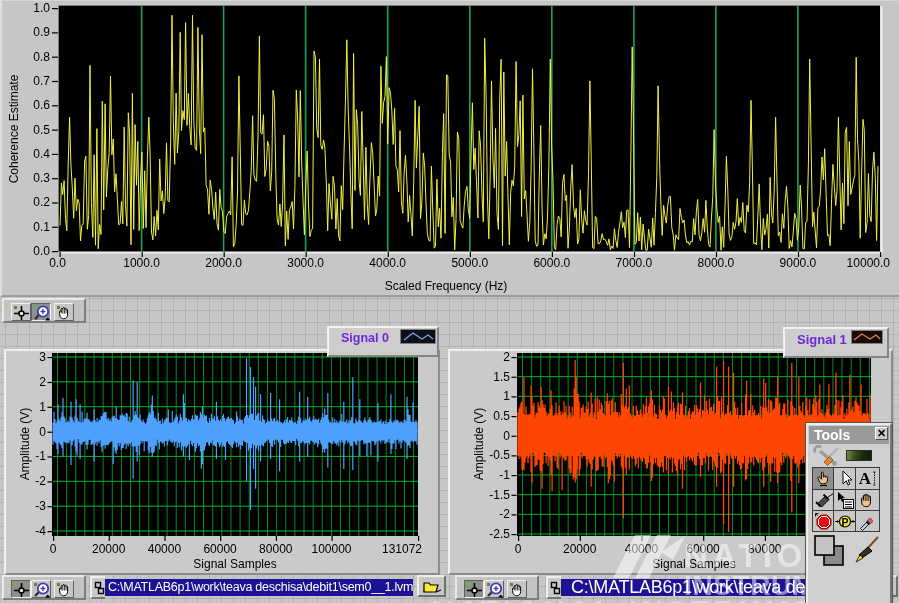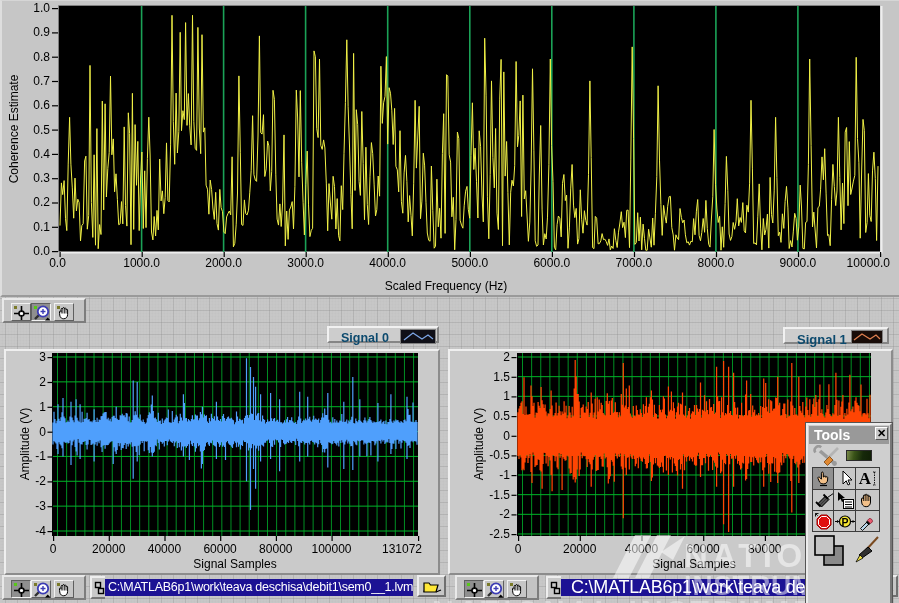--- a/index.html
+++ b/index.html
@@ -18,24 +18,24 @@
  border-top:2px solid #e9e9e9;border-left:2px solid #e9e9e9;
  border-right:2px solid #7d7d7d;border-bottom:2px solid #7d7d7d}
 .tbtn{position:absolute;top:3px;width:20px;height:18px;background:#c6c6c6;
  border-top:1px solid #f2f2f2;border-left:1px solid #f2f2f2;
  border-right:1px solid #5f5f5f;border-bottom:1px solid #5f5f5f}
 .tbtn.pressed{background:#8f8f8f;border-top:1px solid #5f5f5f;border-left:1px solid #5f5f5f;
  border-right:1px solid #f2f2f2;border-bottom:1px solid #f2f2f2}
 .panel{position:absolute;background:#cacaca;
  border-top:2px solid #efefef;border-left:2px solid #efefef;
  border-right:2px solid #8c8c8c;border-bottom:2px solid #8c8c8c}
-.legend{position:absolute;height:17px;background:#cdcdcd;
+.legend{position:absolute;height:31px;background:#cdcdcd;
  border-top:2px solid #f1f1f1;border-left:2px solid #f1f1f1;
  border-right:2px solid #858585;border-bottom:2px solid #858585;
- font-weight:bold;font-size:14px;color:#0c4a6e}
+ font-weight:bold;font-size:14px;color:#6d28d9}
 .pathrow{position:absolute;height:23px}
 .pathfield{position:absolute;background:#1c1294;color:#fff;font-size:13px;
  height:17px;line-height:17px;white-space:pre}
 .folderbtn{position:absolute;width:29px;height:22px;background:#c6c6c6;
  border-top:2px solid #eeeeee;border-left:2px solid #eeeeee;
  border-right:2px solid #6f6f6f;border-bottom:2px solid #6f6f6f}
 #palette{position:absolute;left:806px;top:423px;width:86px;height:190px;
  background:#cfcfcf;border:2px solid #ececec;border-right-color:#777;border-bottom-color:#777;
  box-shadow:0 0 0 1px #555;z-index:60}
 #paltitle{position:absolute;left:1px;top:1px;width:80px;height:18px;background:#999999;

